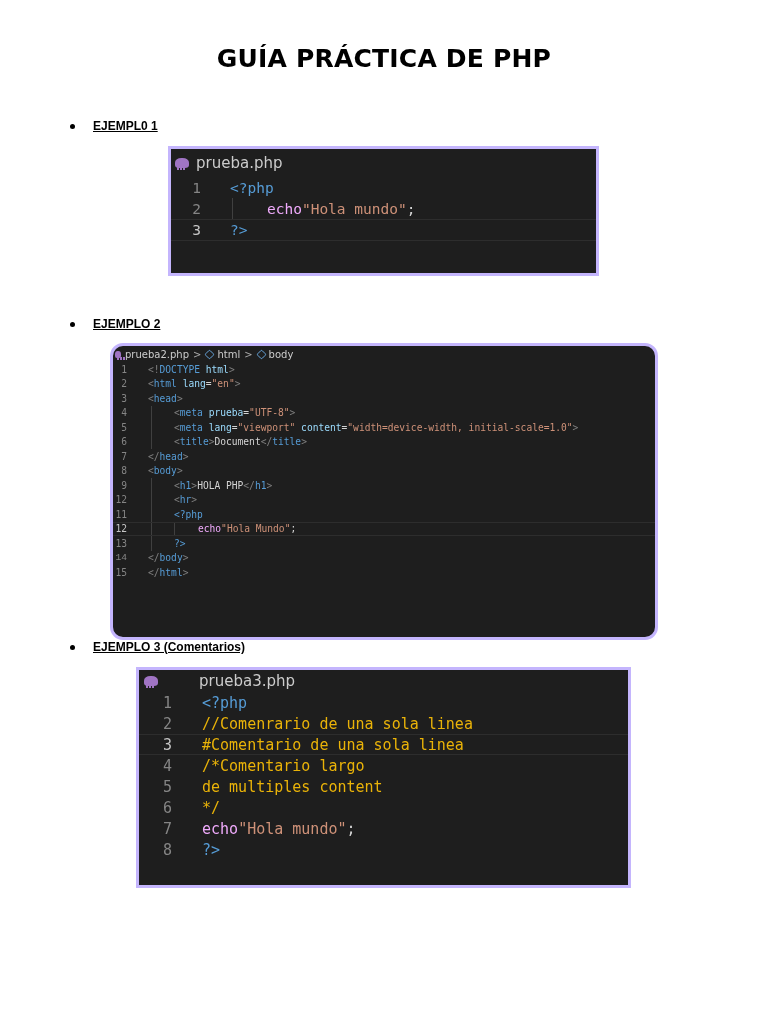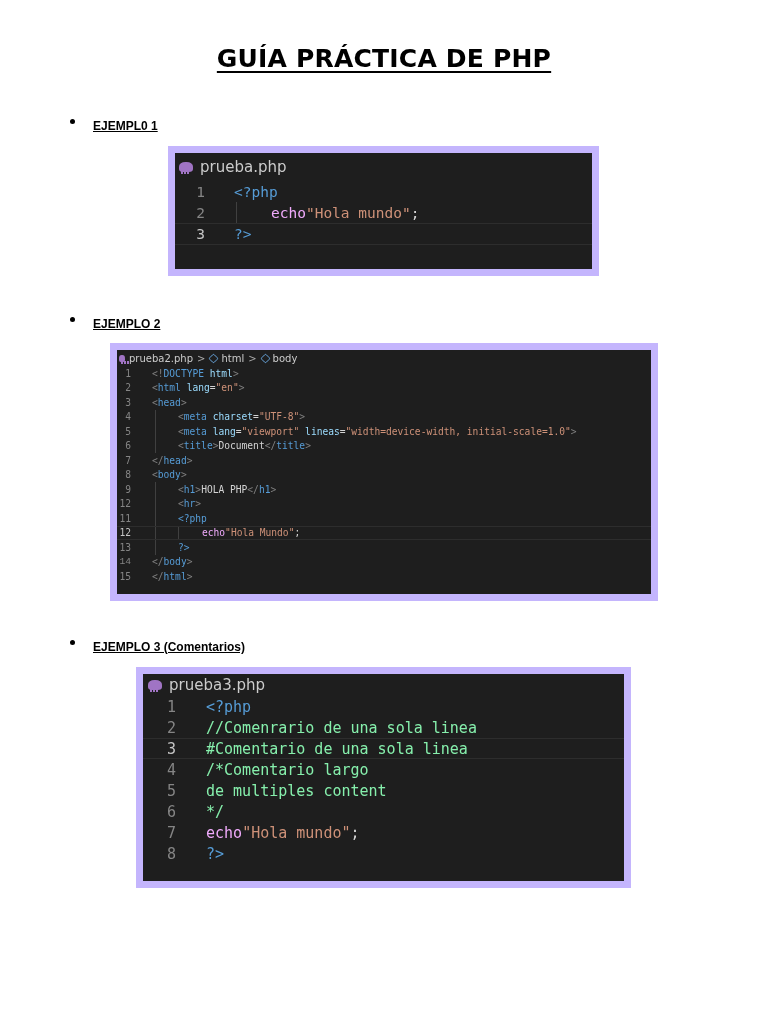--- a/index.html
+++ b/index.html
@@ -4,28 +4,28 @@
 <style>
   * { box-sizing: border-box; margin: 0; padding: 0; }
   html, body { width: 768px; height: 1024px; background: #ffffff; overflow: hidden; }
   body { position: relative; font-family: "Liberation Sans", sans-serif; color: #000; }
 
   .title {
     position: absolute; left: 0; width: 768px; top: 44px;
     text-align: center; font-weight: bold; font-size: 25px;
     font-family: "DejaVu Sans", sans-serif; letter-spacing: 0.2px;
   }
-  .title span { text-decoration: underline; text-decoration-thickness: 2px; text-underline-offset: 4px; }
-
-  .bullet-row { position: absolute; left: 70px; display: flex; align-items: flex-start; }
+  .title span { text-decoration-thickness: 2px; text-underline-offset: 4px; }
+
+  .bullet-row { position: absolute; left: 70px; display: flex; align-items: center; }
   .bullet-dot { width: 5px; height: 5px; border-radius: 50%; background: #000; margin-right: 18px; }
   .bullet-label { font-weight: bold; font-size: 12px; text-decoration: underline; font-family: "Liberation Sans", sans-serif; }
 
   .editor {
-    position: absolute; background: #1e1e1e; border: 7px solid #c4b5fd;
+    position: absolute; background: #1e1e1e; border: 3px solid #c4b5fd;
     font-family: "DejaVu Sans Mono", monospace; overflow: hidden;
   }
   .tabbar { display: flex; align-items: center; color: #cccccc; font-family: "DejaVu Sans", sans-serif; }
   .elephant { display: inline-block; background: #a074c4; border-radius: 45% 45% 30% 30%; position: relative; }
   .elephant::after { content: ""; position: absolute; bottom: -2px; left: 2px; width: 2px; height: 3px; background: #a074c4; box-shadow: 3px 0 0 #a074c4, 6px 0 0 #a074c4; }
   .crumb-sep { color: #aaa; margin: 0 4px; }
   .crumb-icon { display: inline-block; width: 9px; height: 9px; border: 1.4px solid #75beff; border-radius: 2px; transform: rotate(45deg) scale(0.8); margin-right: 3px; }
 
   .line { display: flex; align-items: center; white-space: pre; position: relative; }
   .line.active { border-top: 1px solid #2d2d2d; border-bottom: 1px solid #2d2d2d; }
@@ -34,21 +34,21 @@
   .code { flex: none; }
   .guide { position: absolute; top: 0; bottom: 0; width: 1px; background: #404040; }
 
   .t-tag { color: #569cd6; }
   .t-br { color: #808080; }
   .t-attr { color: #9cdcfe; }
   .t-str { color: #ce9178; }
   .t-fn { color: #f0abfc; }
   .t-txt { color: #d4d4d4; }
   .t-php { color: #569cd6; }
-  .t-com { color: #86efac; }
+  .t-com { color: #eab308; }
 </style>
 </head>
 <body>
 
 <div class="title">
   <span>GUÍA PRÁCTICA DE PHP</span>
 </div>
 
 <div class="bullet-row" style="top:119px;">
   <span class="bullet-dot"></span>
@@ -75,21 +75,21 @@
       <span class="code" style="margin-left:29px;"><span class="t-php">?&gt;</span></span>
     </div>
   </div>
 </div>
 
 <div class="bullet-row" style="top:317px;">
   <span class="bullet-dot"></span>
   <span class="bullet-label">EJEMPLO 2</span>
 </div>
 
-<div class="editor" style="left:110px; top:343px; width:548px; height:258px;">
+<div class="editor" style="left:110px; top:343px; width:548px; height:297px;border-radius:13px;">
   <div class="tabbar" style="height:16px; padding-left:2px; font-size:10px;">
     <span class="elephant" style="width:6px; height:7px; margin-right:4px;"></span>
     <span>prueba2.php</span>
     <span class="crumb-sep">&gt;</span>
     <span class="crumb-icon"></span>
     <span>html</span>
     <span class="crumb-sep">&gt;</span>
     <span class="crumb-icon"></span>
     <span>body</span>
   </div>
@@ -102,26 +102,26 @@
       <span class="ln" style="width:14px;">2</span>
       <span class="code" style="margin-left:21px;"><span class="t-br">&lt;</span><span class="t-tag">html</span> <span class="t-attr">lang</span><span class="t-txt">=</span><span class="t-str">"en"</span><span class="t-br">&gt;</span></span>
     </div>
     <div class="line" style="height:14.5px;">
       <span class="ln" style="width:14px;">3</span>
       <span class="code" style="margin-left:21px;"><span class="t-br">&lt;</span><span class="t-tag">head</span><span class="t-br">&gt;</span></span>
     </div>
     <div class="line" style="height:14.5px;">
       <span class="ln" style="width:14px;">4</span>
       <span class="guide" style="left:38px;"></span>
-      <span class="code" style="margin-left:47px;"><span class="t-br">&lt;</span><span class="t-tag">meta</span> <span class="t-attr">charset</span><span class="t-txt">=</span><span class="t-str">"UTF-8"</span><span class="t-br">&gt;</span></span>
+      <span class="code" style="margin-left:47px;"><span class="t-br">&lt;</span><span class="t-tag">meta</span> <span class="t-attr">prueba</span><span class="t-txt">=</span><span class="t-str">"UTF-8"</span><span class="t-br">&gt;</span></span>
     </div>
     <div class="line" style="height:14.5px;">
       <span class="ln" style="width:14px;">5</span>
       <span class="guide" style="left:38px;"></span>
-      <span class="code" style="margin-left:47px;"><span class="t-br">&lt;</span><span class="t-tag">meta</span> <span class="t-attr">lang</span><span class="t-txt">=</span><span class="t-str">"viewport"</span> <span class="t-attr">lineas</span><span class="t-txt">=</span><span class="t-str">"width=device-width, initial-scale=1.0"</span><span class="t-br">&gt;</span></span>
+      <span class="code" style="margin-left:47px;"><span class="t-br">&lt;</span><span class="t-tag">meta</span> <span class="t-attr">lang</span><span class="t-txt">=</span><span class="t-str">"viewport"</span> <span class="t-attr">content</span><span class="t-txt">=</span><span class="t-str">"width=device-width, initial-scale=1.0"</span><span class="t-br">&gt;</span></span>
     </div>
     <div class="line" style="height:14.5px;">
       <span class="ln" style="width:14px;">6</span>
       <span class="guide" style="left:38px;"></span>
       <span class="code" style="margin-left:47px;"><span class="t-br">&lt;</span><span class="t-tag">title</span><span class="t-br">&gt;</span><span class="t-txt">Document</span><span class="t-br">&lt;/</span><span class="t-tag">title</span><span class="t-br">&gt;</span></span>
     </div>
     <div class="line" style="height:14.5px;">
       <span class="ln" style="width:14px;">7</span>
       <span class="code" style="margin-left:21px;"><span class="t-br">&lt;/</span><span class="t-tag">head</span><span class="t-br">&gt;</span></span>
     </div>
@@ -165,21 +165,21 @@
     </div>
   </div>
 </div>
 
 <div class="bullet-row" style="top:640px;">
   <span class="bullet-dot"></span>
   <span class="bullet-label">EJEMPLO 3 (Comentarios)</span>
 </div>
 
 <div class="editor" style="left:136px; top:667px; width:495px; height:221px;">
-  <div class="tabbar" style="height:22px; padding-left:5px; font-size:15px;">
+  <div class="tabbar" style="height:22px; padding-left:5px; font-size:15px;gap:34px;">
     <span class="elephant" style="width:14px; height:10px; margin-right:7px;"></span>
     <span>prueba3.php</span>
   </div>
   <div style="font-size:15px;">
     <div class="line" style="height:21px;">
       <span class="ln" style="width:33px;">1</span>
       <span class="code t-php" style="margin-left:30px;">&lt;?php</span>
     </div>
     <div class="line" style="height:21px;">
       <span class="ln" style="width:33px;">2</span>

